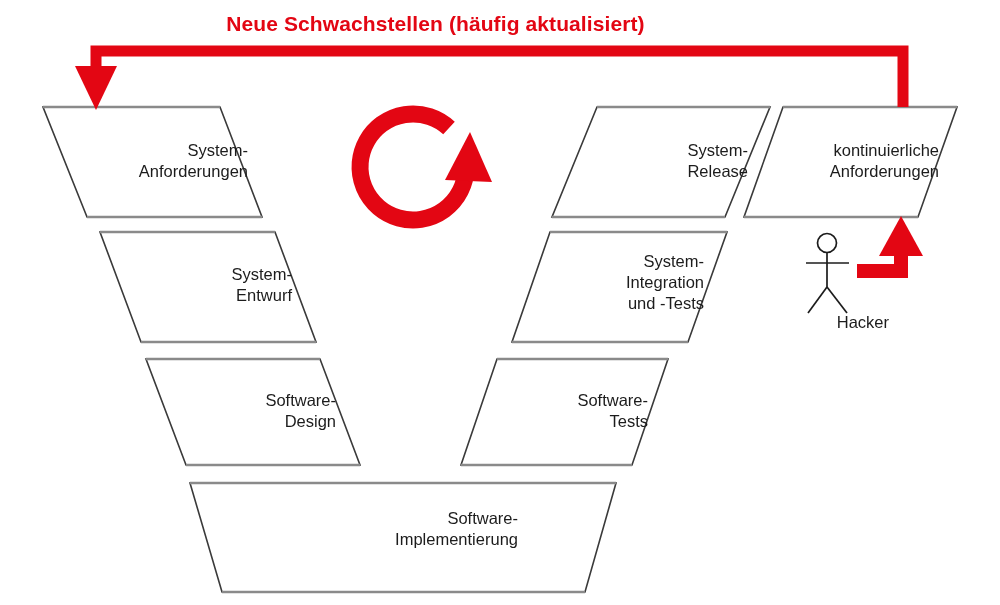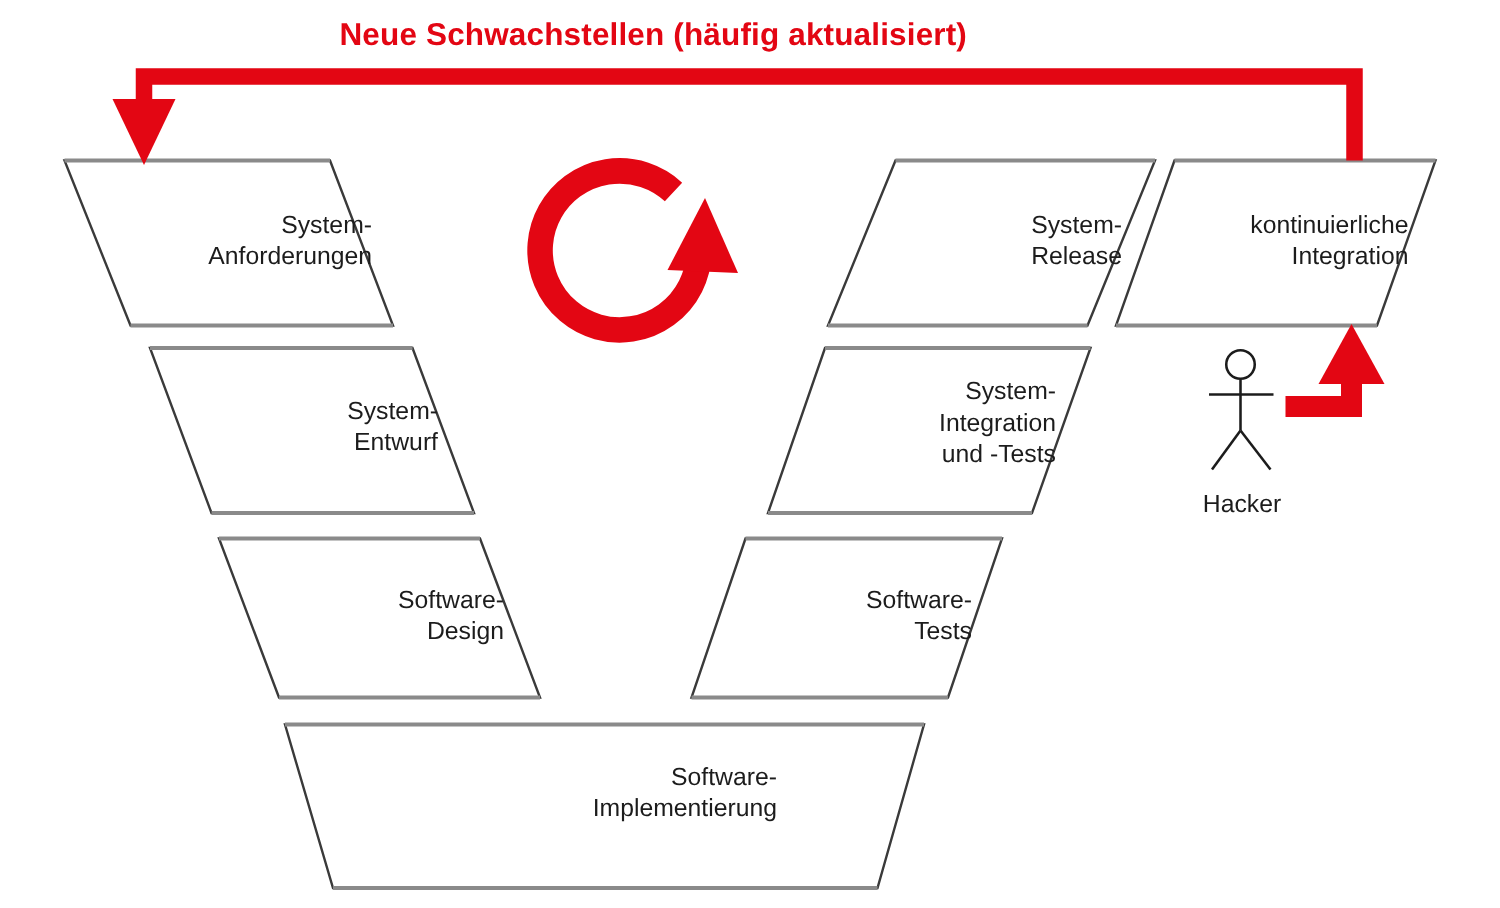--- a/index.html
+++ b/index.html
@@ -174,17 +174,17 @@
 Tests</div>
 
   <div class="phase-label" style="left:538px; top:251px; width:166px;">System-
 Integration
 und -Tests</div>
 
   <div class="phase-label" style="left:584px; top:140px; width:164px;">System-
 Release</div>
 
   <div class="phase-label" style="left:763px; top:140px; width:176px;">kontinuierliche
-Integration</div>
+Anforderungen</div>
 
-  <div class="actor-label" style="left:767px; top:327px; width:122px;">Hacker</div>
+  <div class="actor-label" style="left:767px; top:313px; width:122px;text-align:right;">Hacker</div>
 
 </div>
 
 </body></html>

